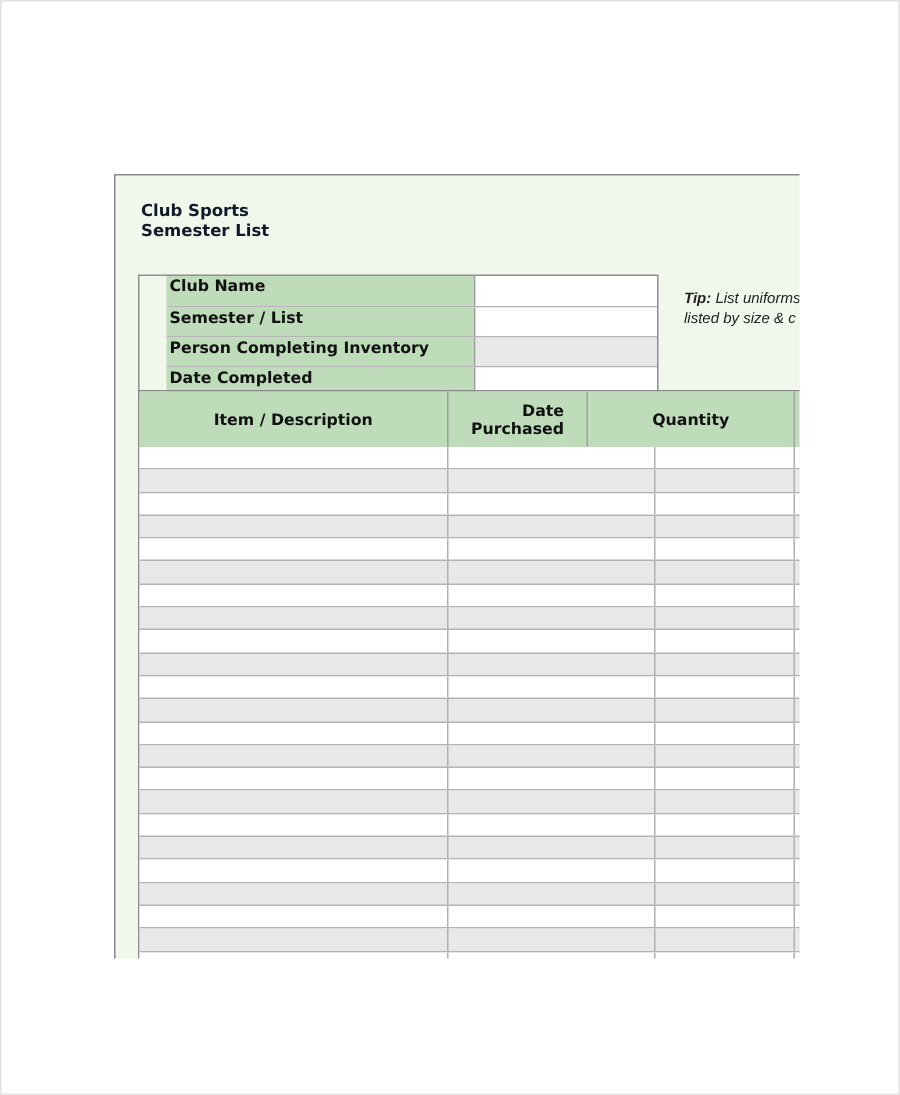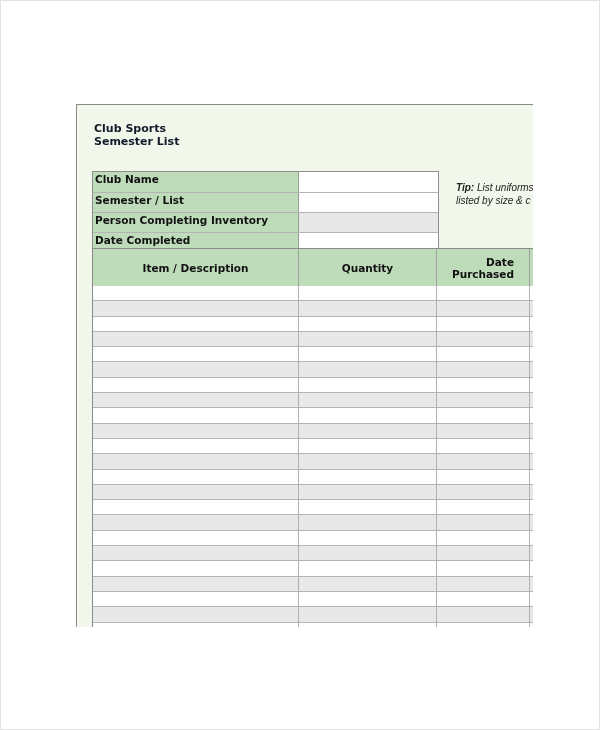--- a/index.html
+++ b/index.html
@@ -17,21 +17,21 @@
     .frame {
       position: absolute;
       left: 0; top: 0;
       width: 598px; height: 728px;
       border: 1px solid #e2e2e2;
       background: #ffffff;
     }
     .sheet {
       position: absolute;
       left: 75px;
-      top: 103px;
+      top: 115px;
       width: 456px;
       height: 522px;
       background: #f1f7ea;
       border-top: 1px solid #8a8a8a;
       border-left: 1px solid #8a8a8a;
       overflow: hidden;
     }
     .title {
       position: absolute;
       left: 17px;
@@ -47,20 +47,21 @@
       top: 66px;
       width: 345px;
       border: 1px solid #8e8e8e;
       border-collapse: collapse;
     }
     .info-row {
       display: flex;
       height: 20px;
       border-top: 1px solid #b5b5b5;
       box-sizing: border-box;
+      margin-left: 18px;
     }
     .info-row:first-child { border-top: none; }
     .info-label {
       width: 206px;
       background: #bedcba;
       font-size: 10.5px;
       font-weight: bold;
       color: #111111;
       line-height: 15px;
       padding-left: 2px;
@@ -161,27 +162,27 @@
     </div>
 
     <div class="tip">
       <div><b>Tip:</b><span> List uniforms</span></div>
       <div>listed by size &amp; c</div>
     </div>
 
     <div class="inv-table" id="inv-table">
       <div class="inv-header">
         <div class="cell c1">Item / Description</div>
-        <div class="cell c2">Quantity</div>
         <div class="cell c3">
           <div>
             <div>Date</div>
             <div>Purchased</div>
           </div>
         </div>
+        <div class="cell c2">Quantity</div>
         <div class="cell c4"></div>
       </div>
       <div id="inv-body">
           <div class="inv-row">
             <div class="cell c1"></div>
             <div class="cell c2"></div>
             <div class="cell c3"></div>
             <div class="cell c4"></div>
           </div>
           <div class="inv-row shade">

